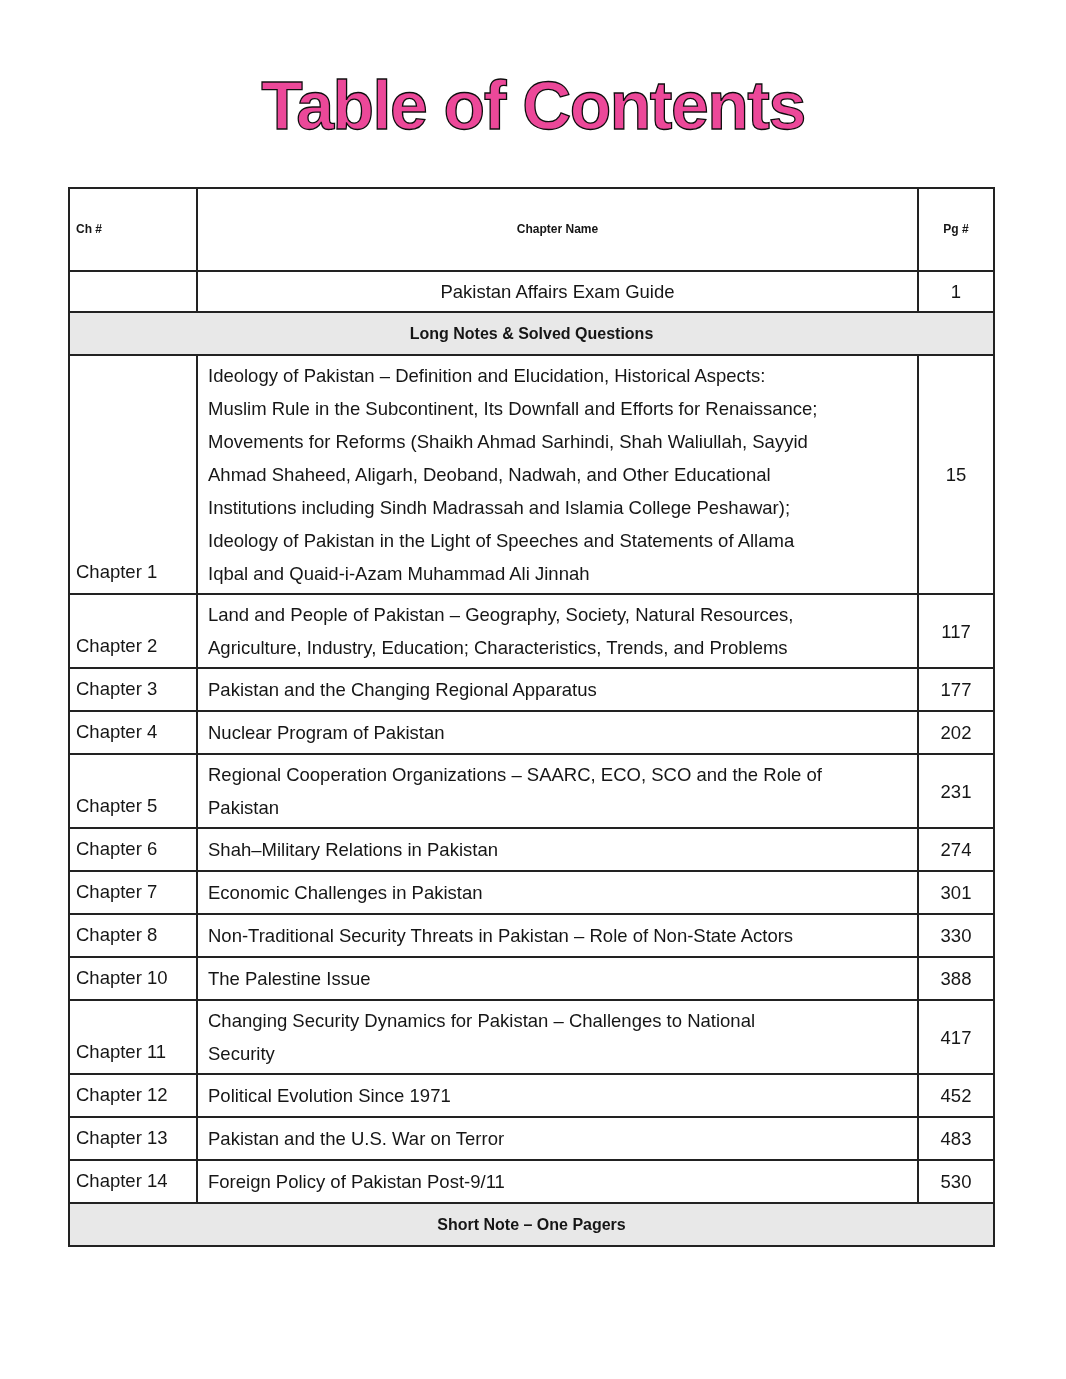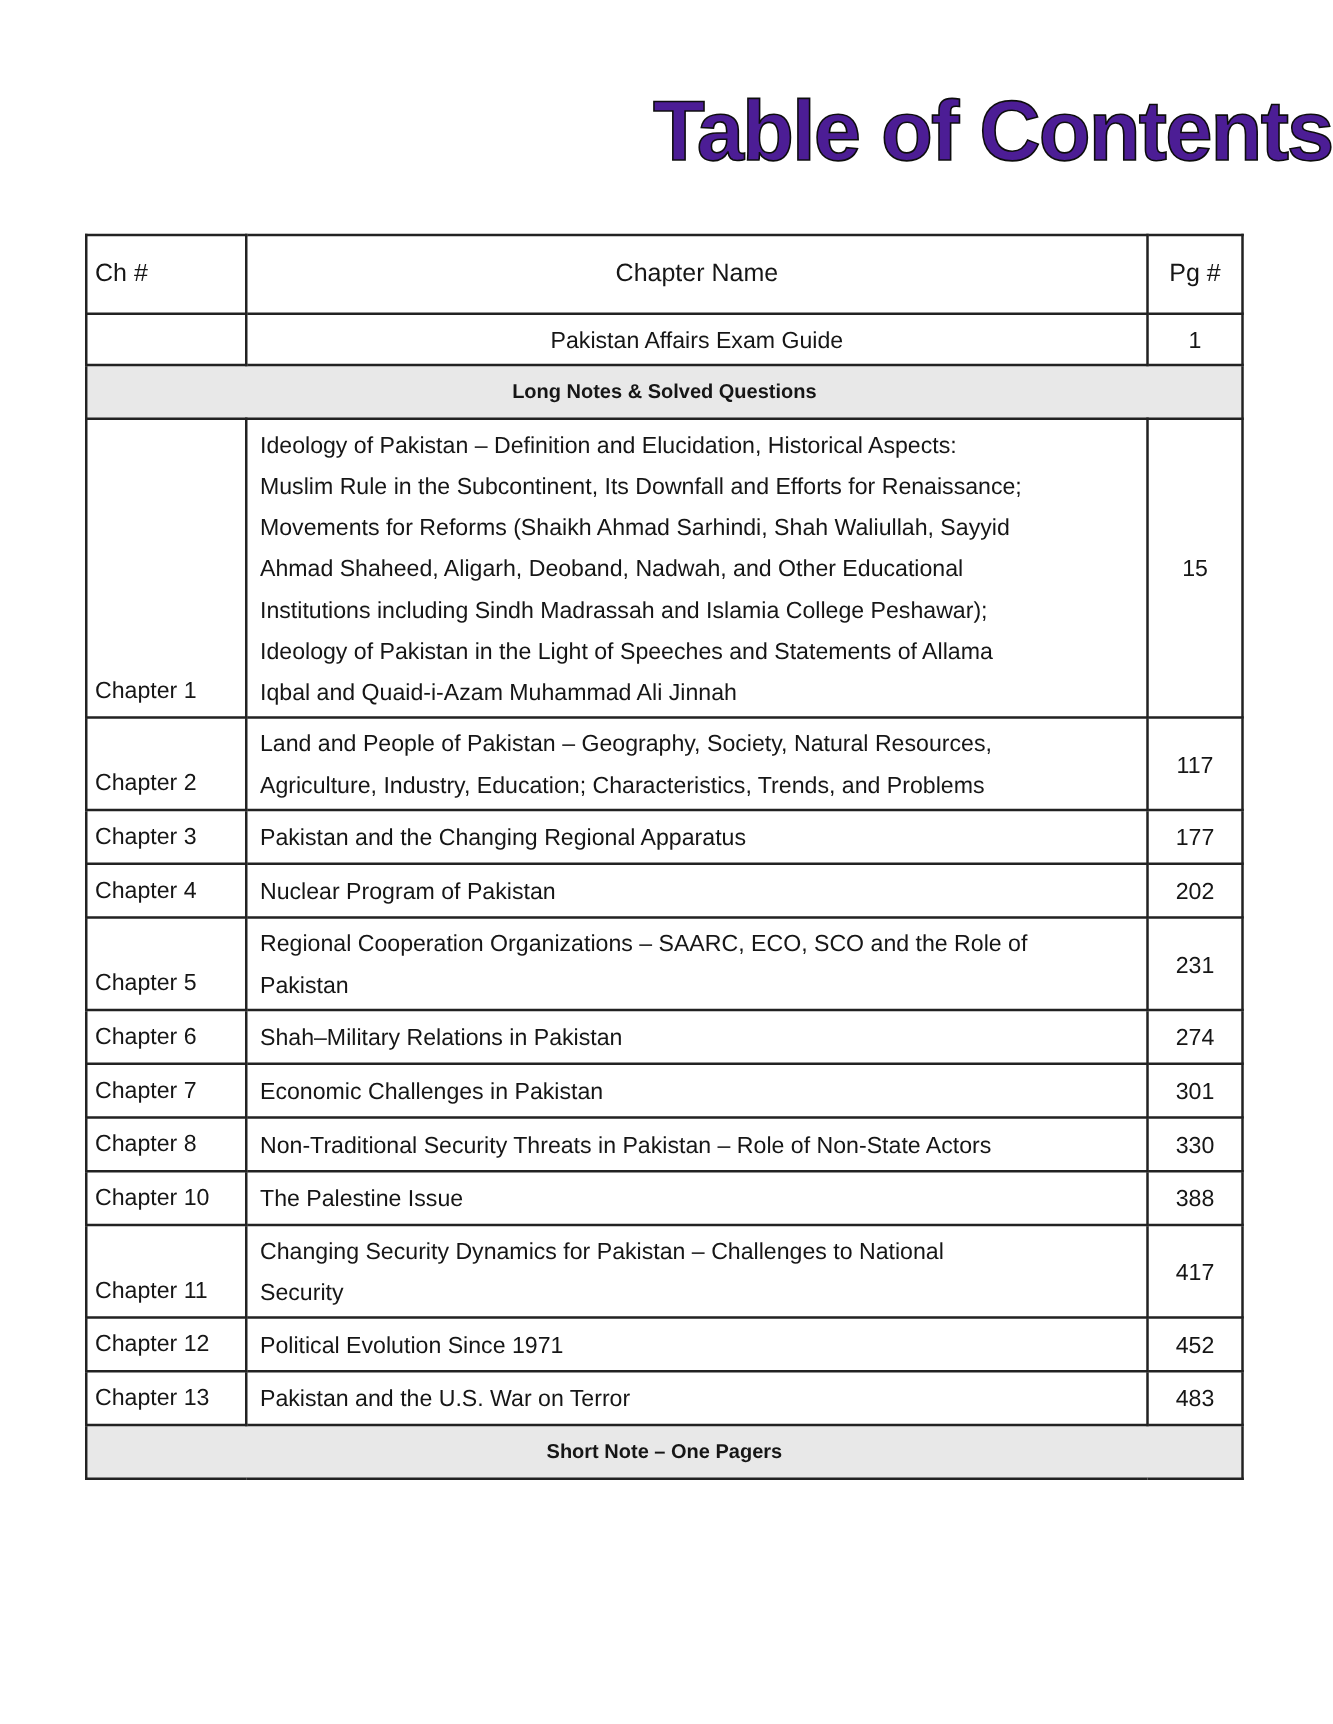--- a/index.html
+++ b/index.html
@@ -11,48 +11,48 @@
   html,body{margin:0;padding:0;}
   body{
     width:1066px;height:1379px;
     background:#ffffff;
     font-family:"Liberation Sans","DejaVu Sans",sans-serif;
     color:var(--text);
     overflow:hidden;
   }
   .page-title{
     margin:70px 0 0 0;
-    text-align:right;
+    text-align:center;
     font-size:68px;
     font-weight:bold;
     letter-spacing:-1.5px;
     -webkit-text-stroke:1.3px #0d0d0d;
-    color:#4c1d95;
+    color:#ec4899;
     line-height:1.05;
   }
   table.toc{
     margin:46px 0 0 68px;
     width:925px;
     border-collapse:collapse;
     table-layout:fixed;
   }
   col.c-ch{width:128px;}
   col.c-name{width:721px;}
   col.c-pg{width:76px;}
   .toc td,.toc th{
     border:2px solid var(--border);
     font-size:18.5px;
     line-height:33px;
     vertical-align:middle;
     overflow:hidden;
   }
   .toc th{
-    font-weight:normal;
-    font-size:20px;
-    padding:14px 8px;
+    font-weight:bold;
+    font-size:12px;
+    padding:24px 8px;
   }
   th.h-ch{text-align:left;padding-left:6px;}
   th.h-name{text-align:center;margin-left:24px;}
   th.h-pg{text-align:center;}
   td.ch{
     text-align:left;
     vertical-align:bottom;
     padding:3px 6px 5px 6px;
     margin-left:25px;
   }
@@ -164,16 +164,21 @@
         <td class="ch">Chapter 12</td>
         <td class="name">Political Evolution Since 1971</td>
         <td class="pg">452</td>
       </tr>
       <tr>
         <td class="ch">Chapter 13</td>
         <td class="name">Pakistan and the U.S. War on Terror</td>
         <td class="pg">483</td>
       </tr>
       <tr>
+        <td class="ch">Chapter 14</td>
+        <td class="name">Foreign Policy of Pakistan Post-9/11</td>
+        <td class="pg">530</td>
+      </tr>
+      <tr>
         <td class="band" colspan="3">Short Note – One Pagers</td>
       </tr>
     </tbody>
 </table>
 
 </body></html>

